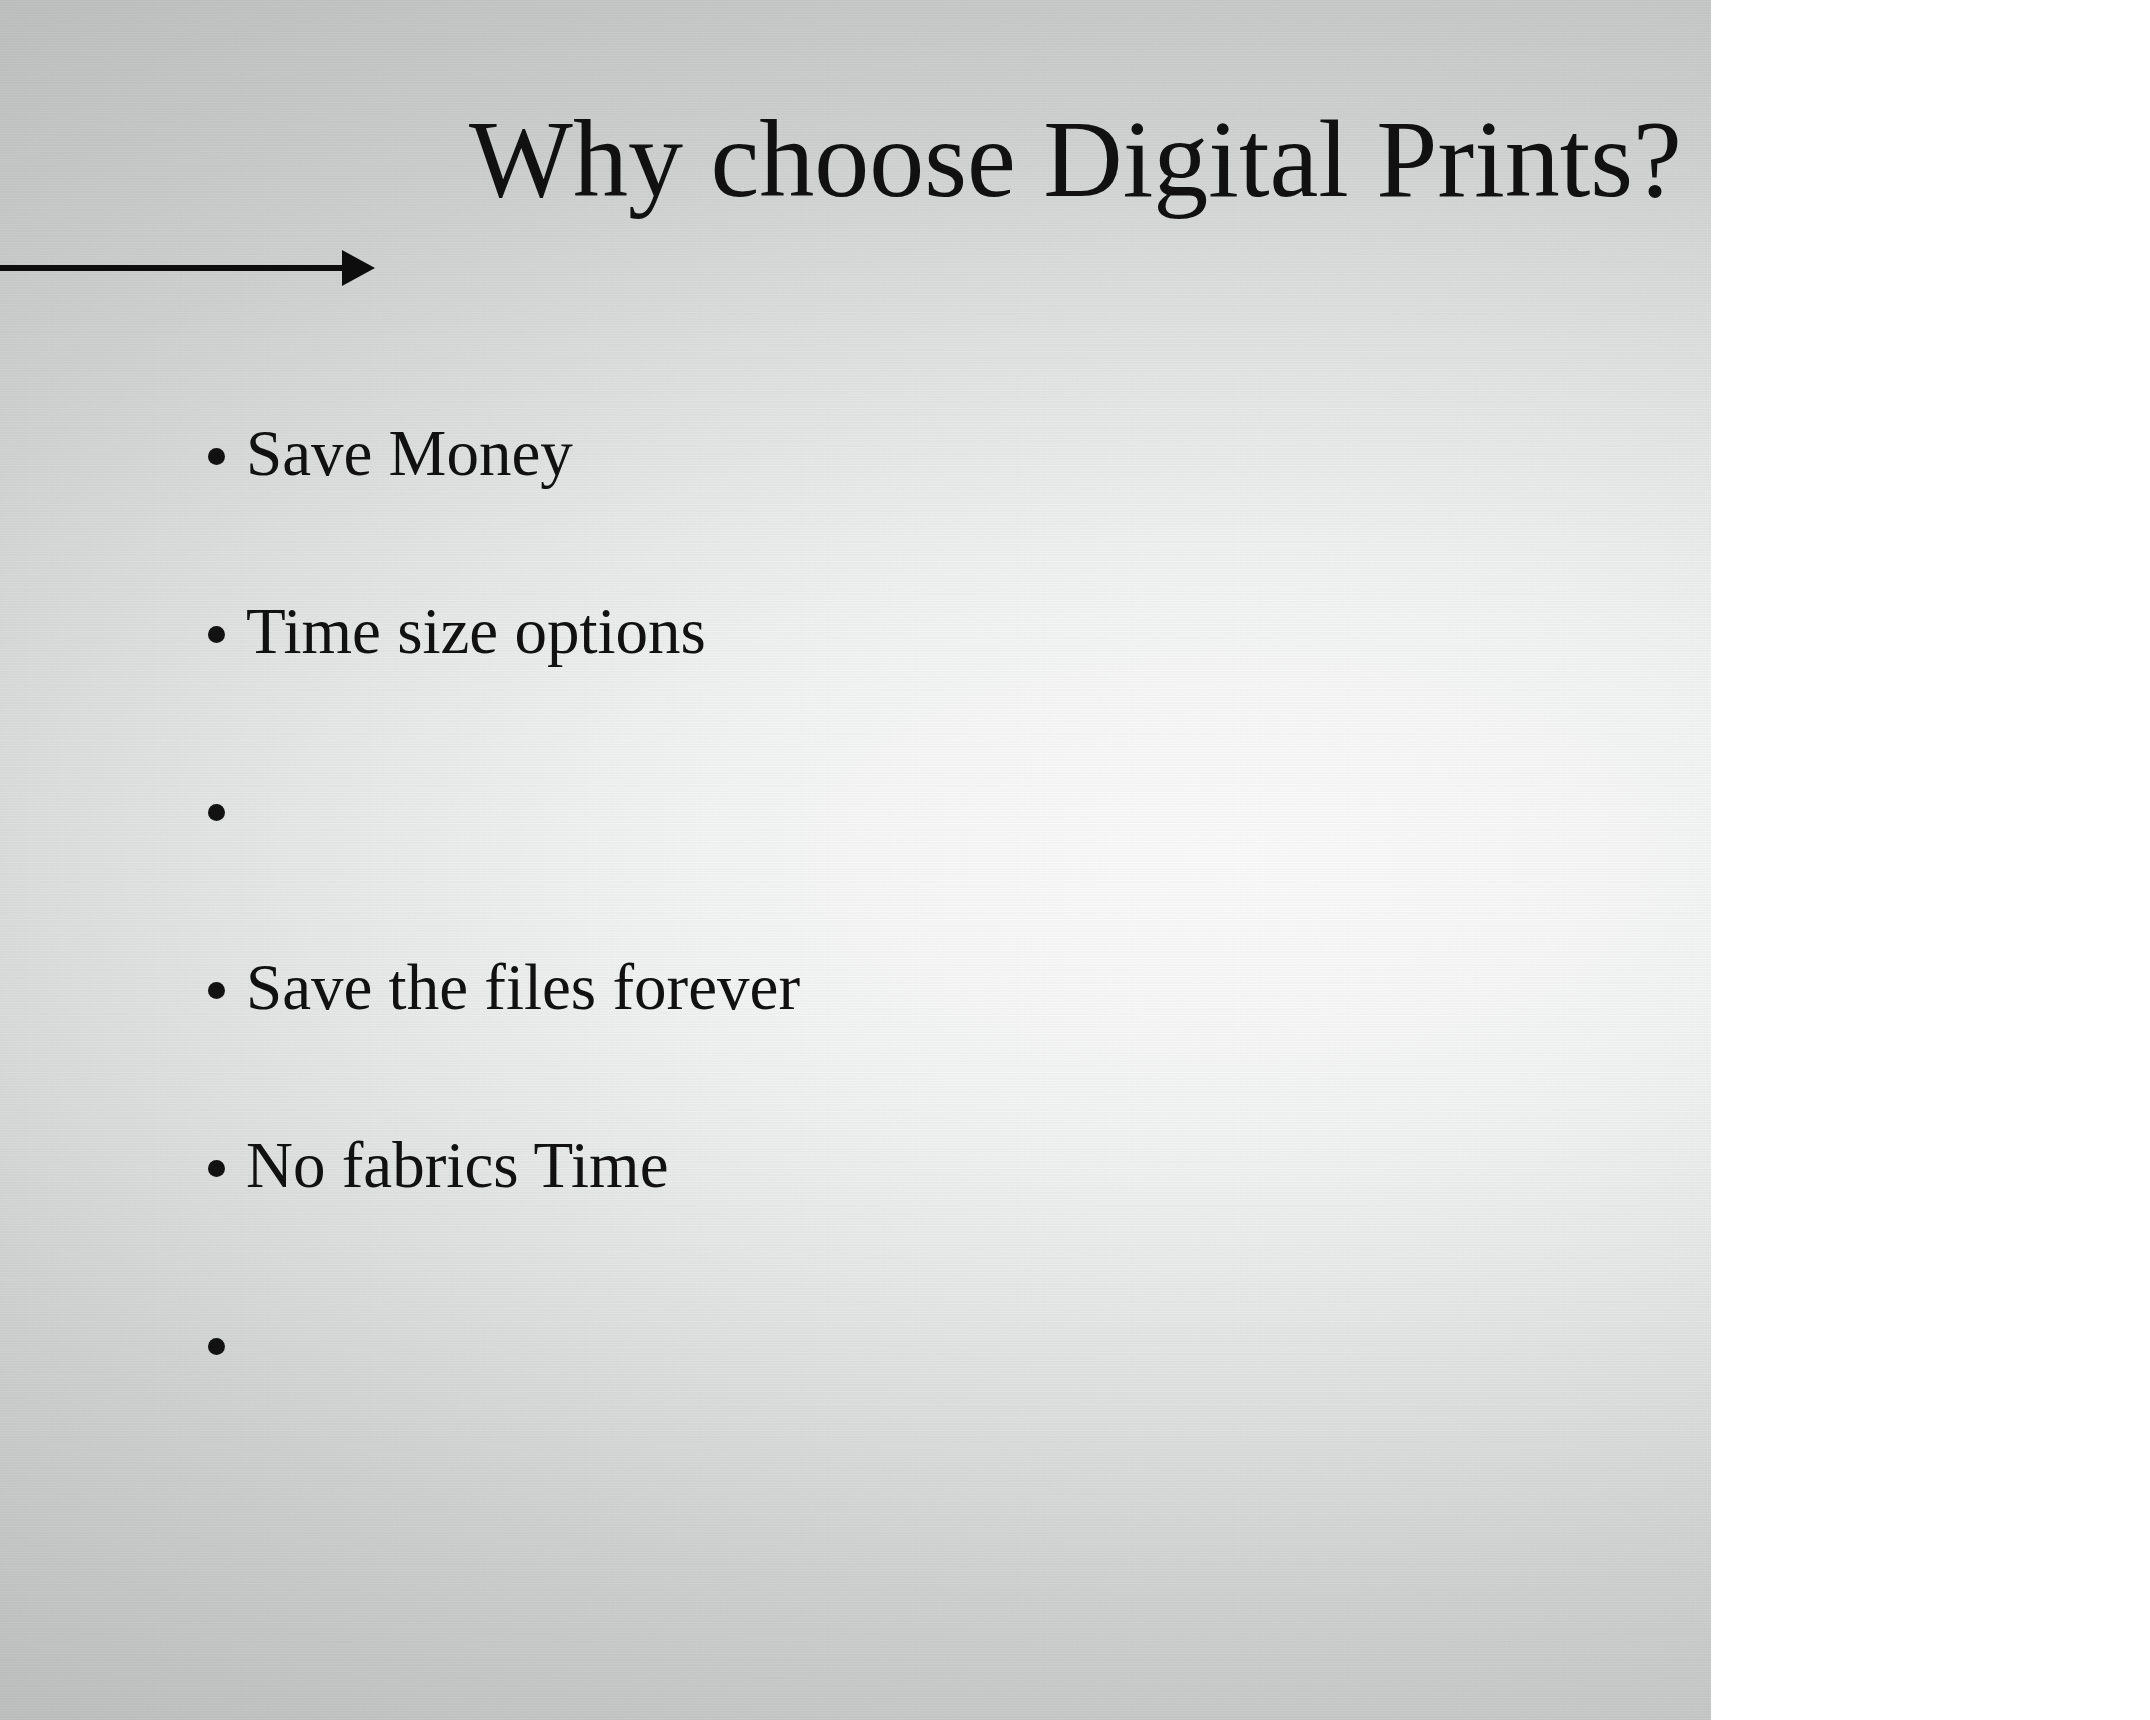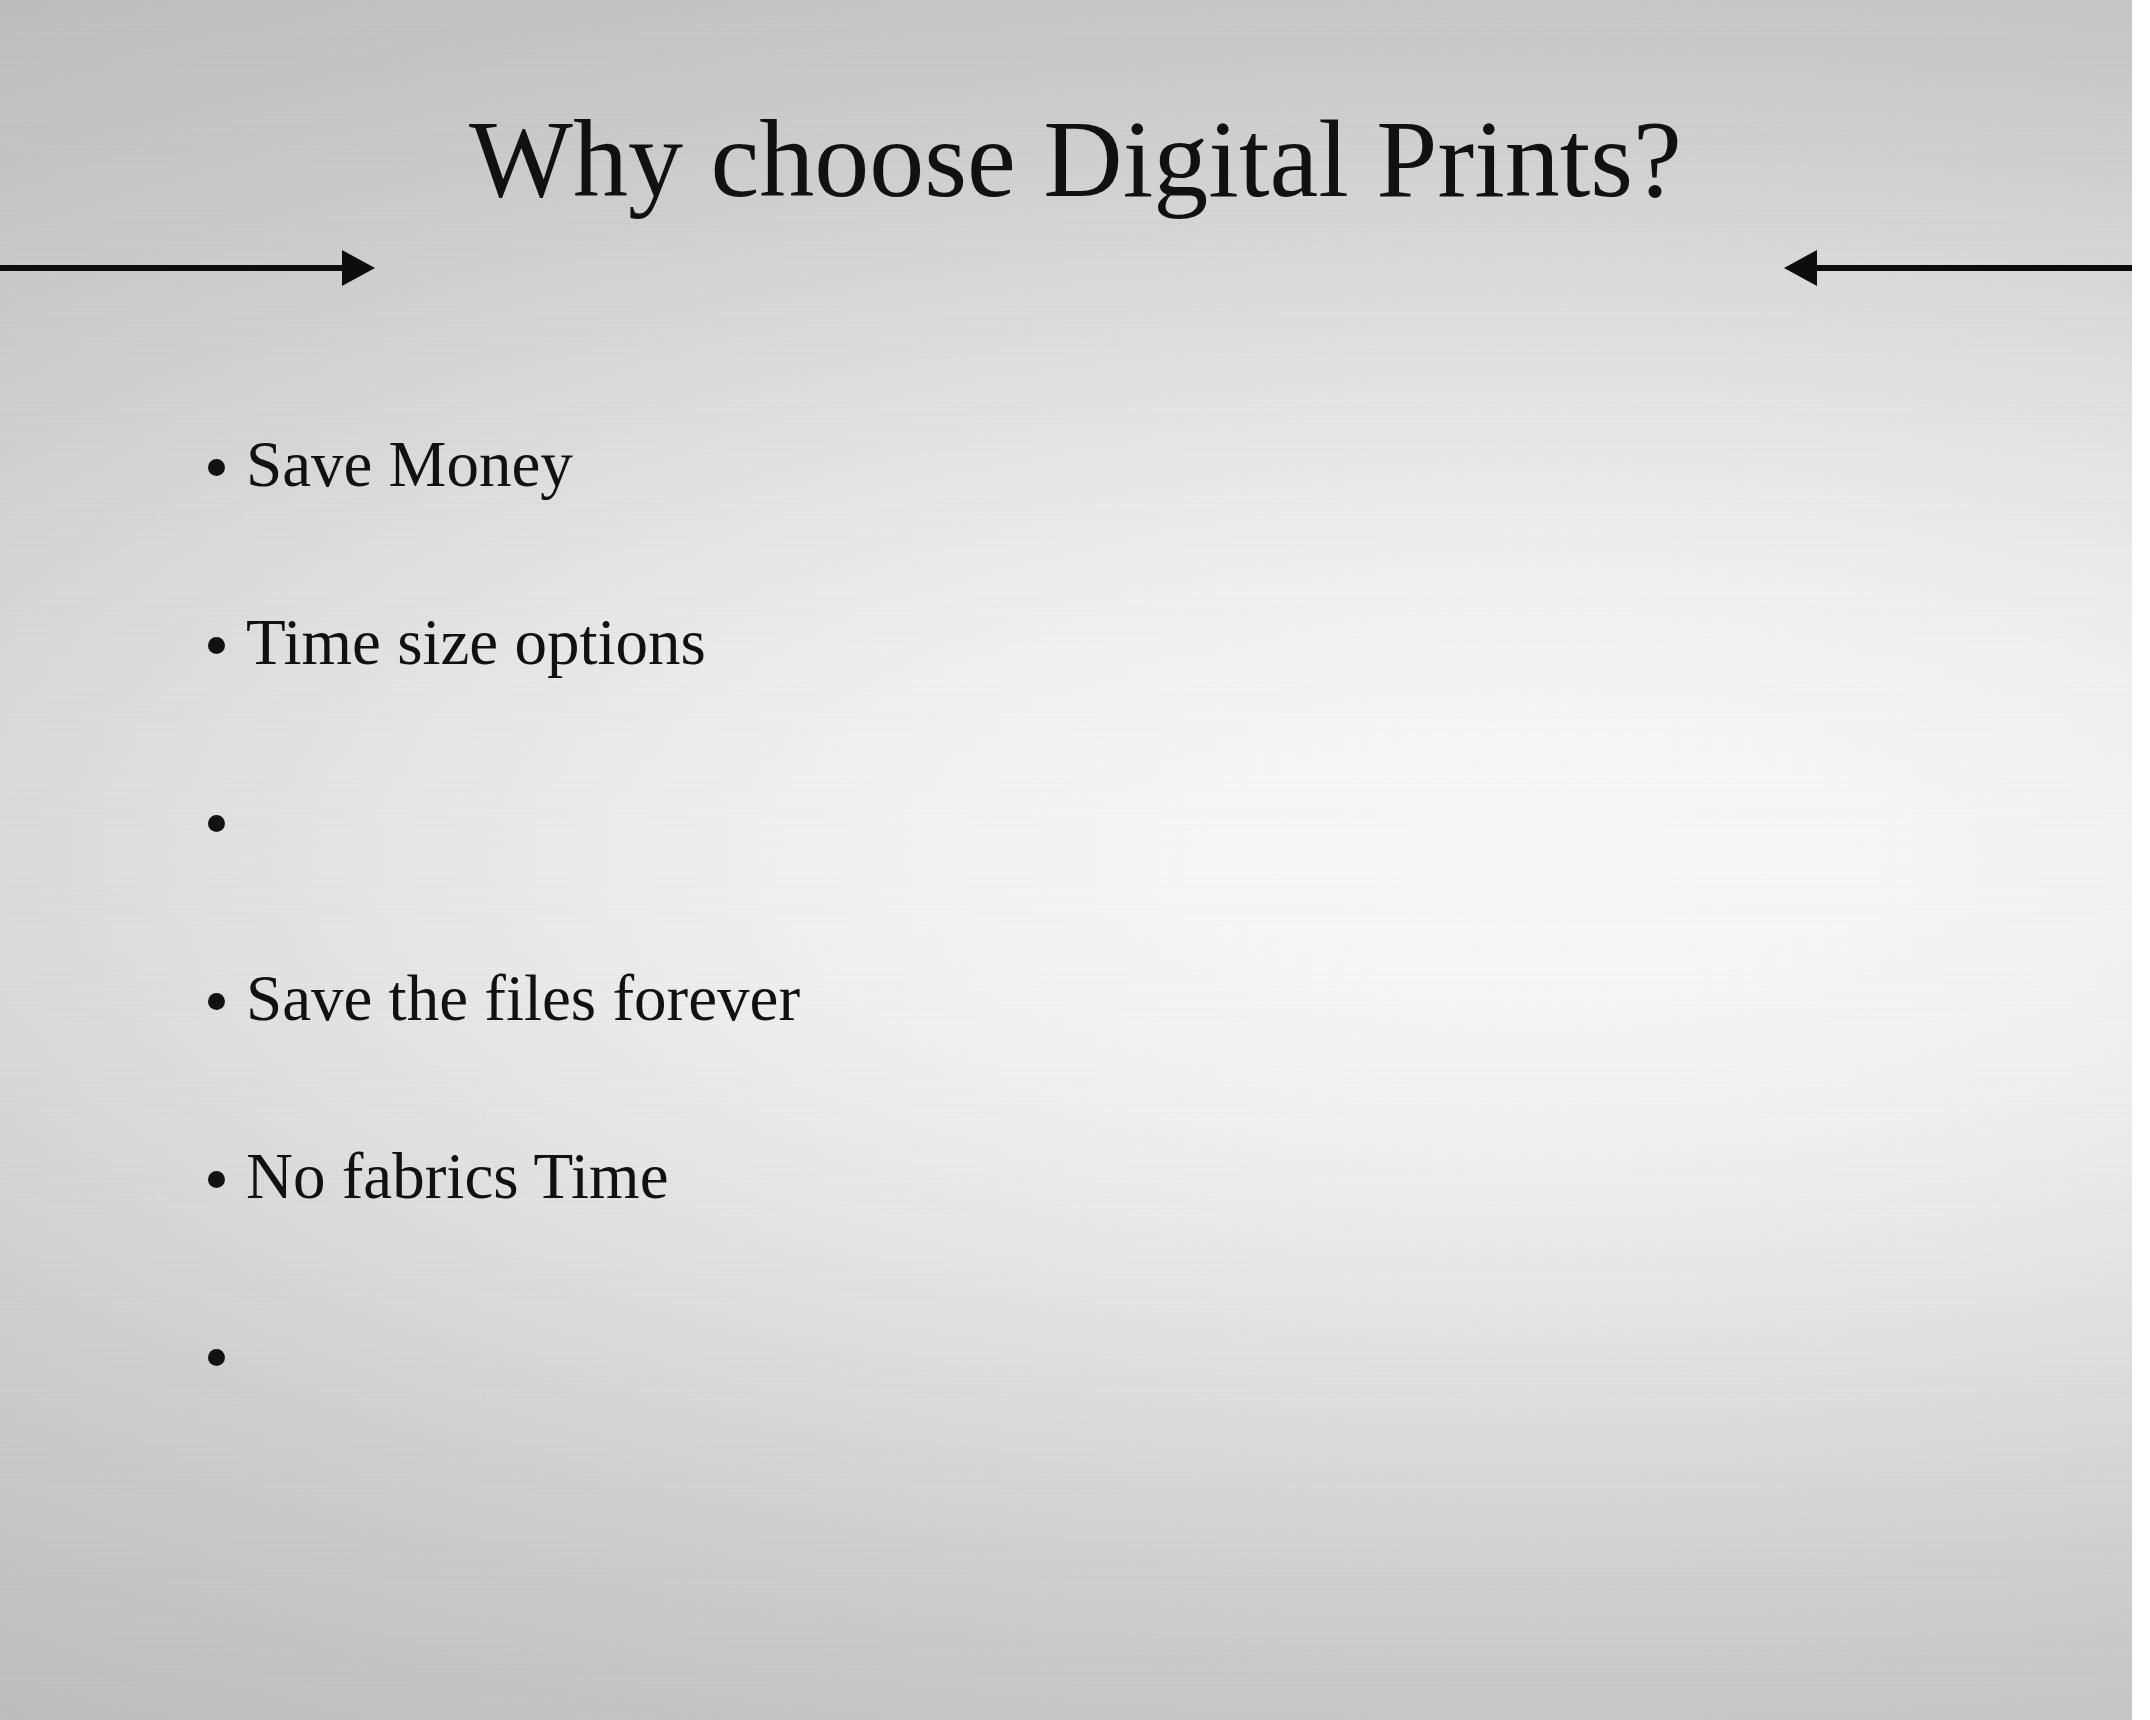--- a/index.html
+++ b/index.html
@@ -3,21 +3,21 @@
 <meta charset="utf-8">
 <style>
   html, body {
     margin: 0;
     padding: 0;
     background: #ffffff;
   }
 
   #slide {
     position: relative;
-    width: 2132px;
+    width: 1711px;
     height: 1721px;
     overflow: hidden;
     font-family: "Liberation Serif", "DejaVu Serif", serif;
     background-color: #8b5cf6;
   }
 
   
   #slide-bg {
     position: absolute;
     inset: 0;
@@ -91,21 +91,21 @@
   }
   #arrowhead-right {
     right: 334px;
     border-right: 33px solid #0d0d0d;
   }
 
   
   #bullet-list {
     position: absolute;
     left: 205px;
-    top: 423px;
+    top: 412px;
     width: 1807px;
   }
 
   .bullet-item {
     position: relative;
     height: 178px;
     padding-left: 41px;
     display: flex;
     align-items: flex-start;
   }

